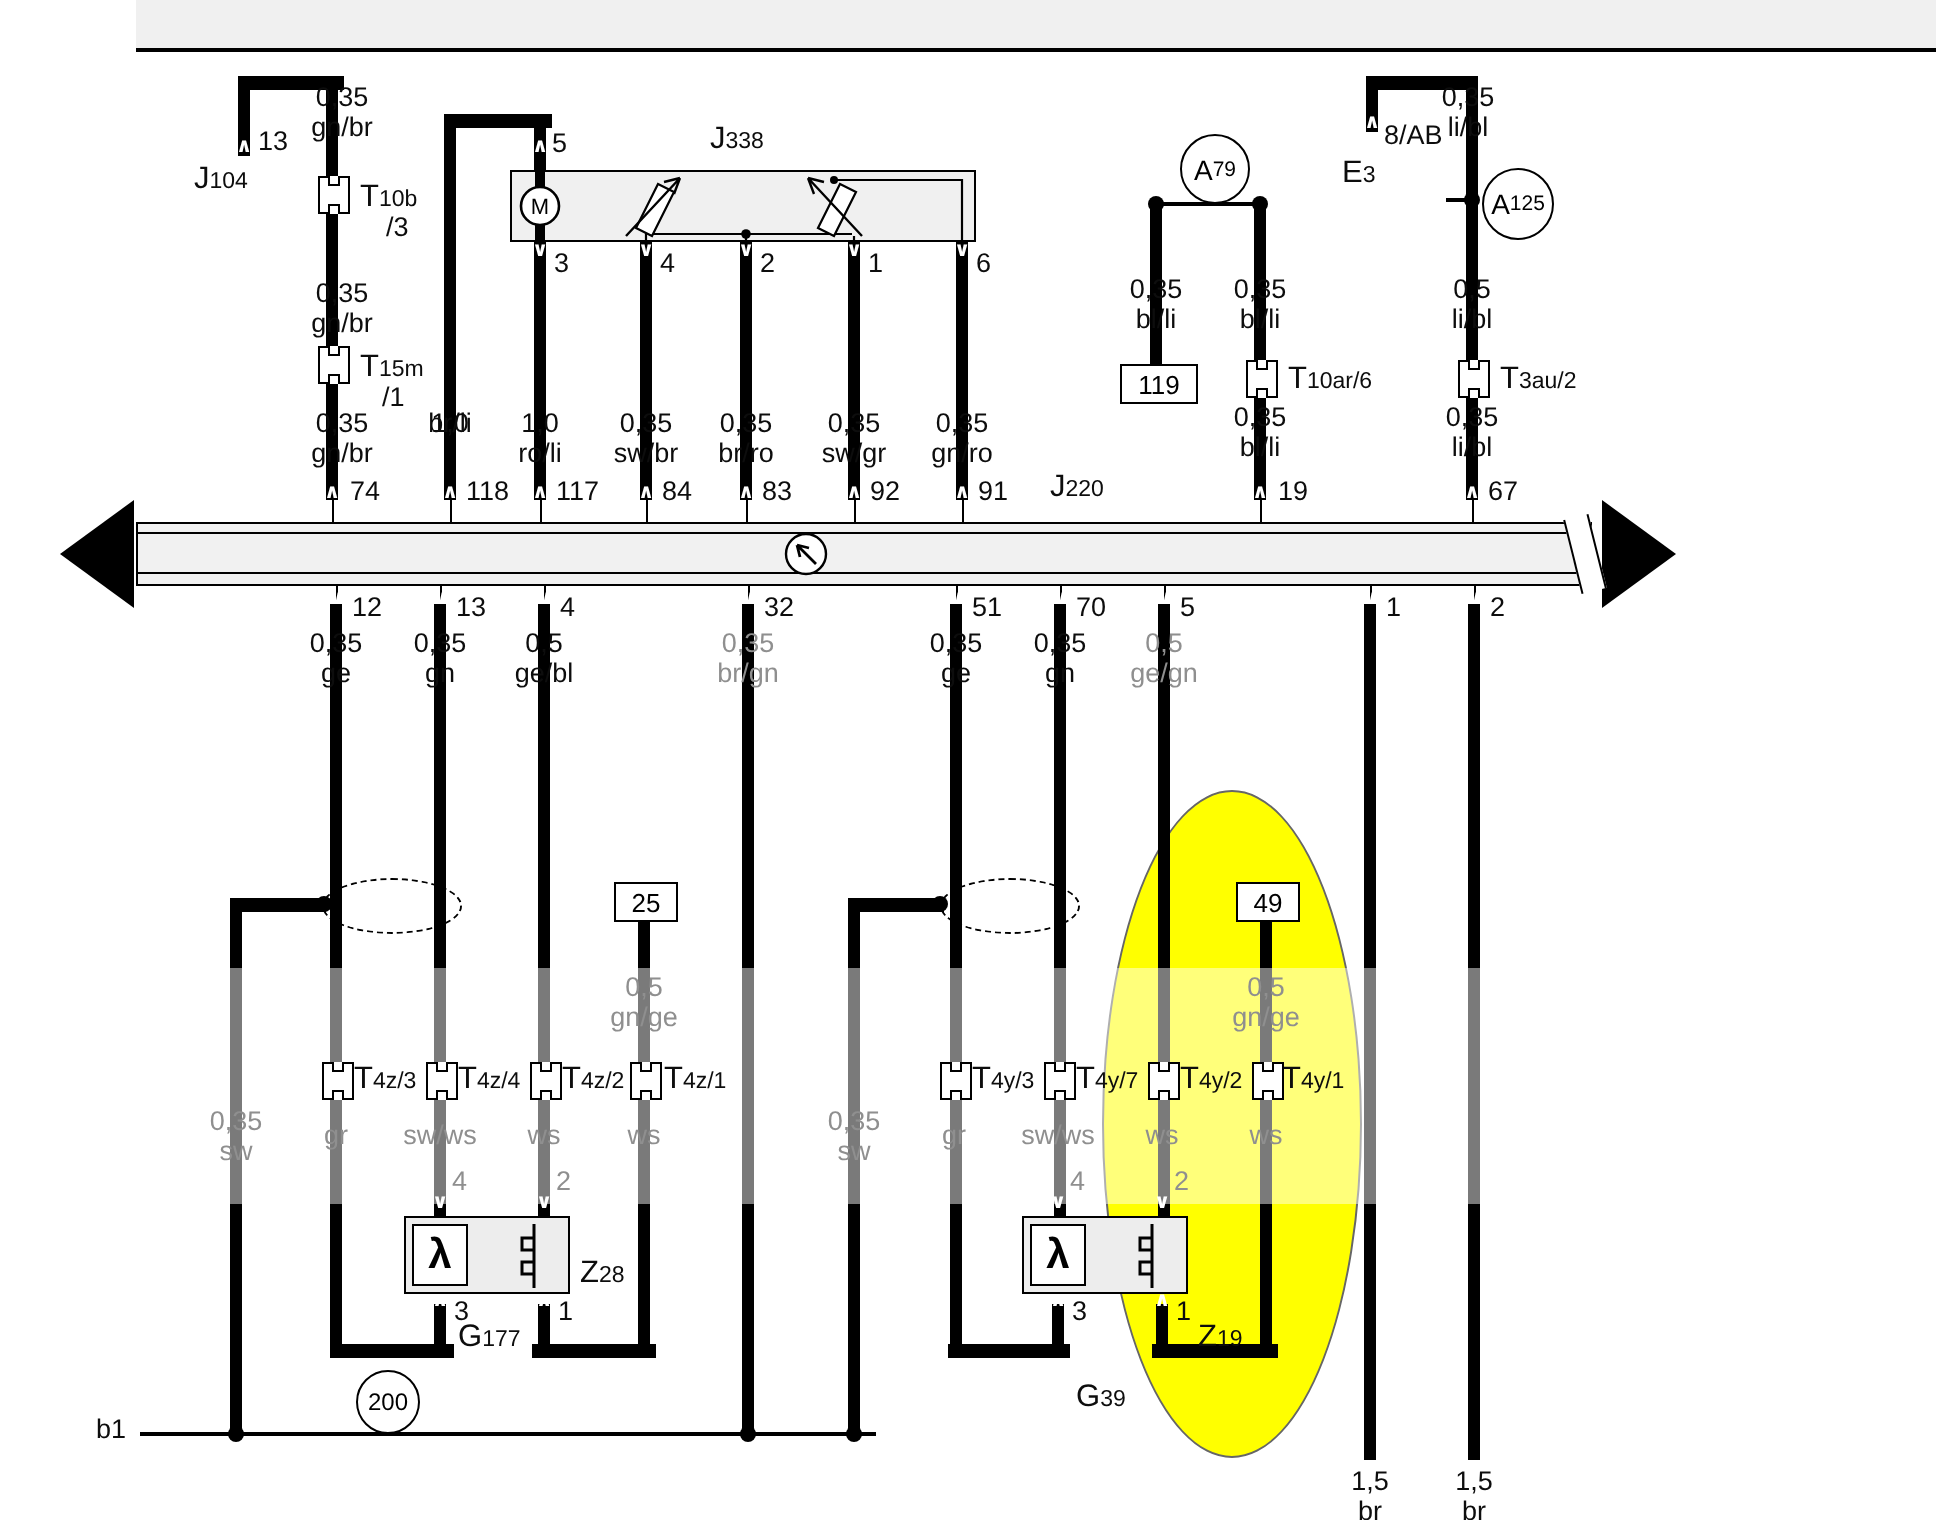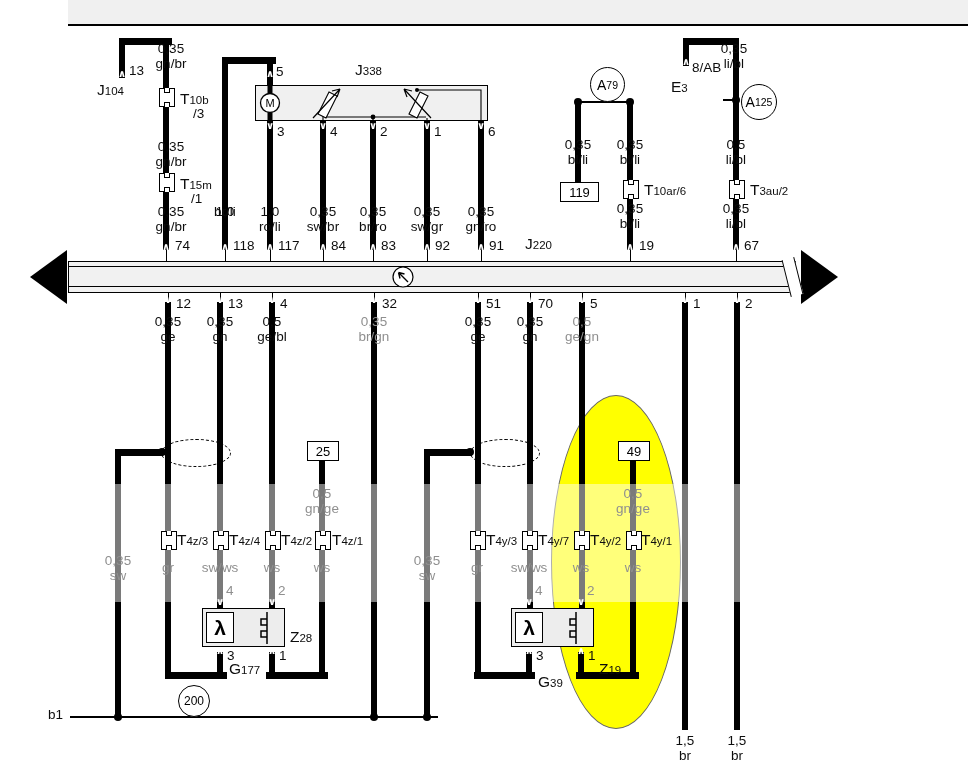--- a/index.html
+++ b/index.html
@@ -313,21 +313,21 @@
     <div class="lbl c gr" style="left: 529px; top: 560px;">sw/ws</div>
     <div class="lbl c gr" style="left: 581px; top: 560px;">ws</div>
     <div class="lbl c gr" style="left: 633px; top: 560px;">ws</div>
     <div class="lbl c gr" style="left: 427px; top: 553px;">0,35</div>
     <div class="lbl c gr" style="left: 427px; top: 568px;">sw</div>
     <div class="lbl gr" style="left: 535px; top: 583px;">4</div>
     <div class="lbl gr" style="left: 587px; top: 583px;">2</div>
     <div class="lbl" style="left: 536px; top: 648px;">3</div>
     <div class="lbl" style="left: 588px; top: 648px;">1</div>
     <div class="lbl" style="left: 599px; top: 629px; margin-top: 32px;"><span class="main">Z</span><span class="sub">19</span></div>
-    <div class="lbl" style="left: 538px; top: 674px;"><span class="main">G</span><span class="sub">39</span></div>
+    <div class="lbl" style="left: 538px; top: 691px;"><span class="main">G</span><span class="sub">39</span></div>
     <div class="lbl" style="left: 48px; top: 707px;">b1</div>
     <div class="lbl c" style="left: 685px; top: 733px;">1,5</div>
     <div class="lbl c" style="left: 685px; top: 748px;">br</div>
     <div class="lbl c" style="left: 737px; top: 733px;">1,5</div>
     <div class="lbl c" style="left: 737px; top: 748px;">br</div>
     <div class="tbox" style="left: 560px; top: 182px; width: 37px; height: 18px;">119</div>
     <div class="tbox" style="left: 307px; top: 441px; width: 30px; height: 18px;">25</div>
     <div class="tbox" style="left: 618px; top: 441px; width: 30px; height: 18px;">49</div>
     <div class="circ" style="left: 590px; top: 67px; width: 33px; height: 33px; font-size: 12px;">
       <span style="font-size: 14px;">A</span>

